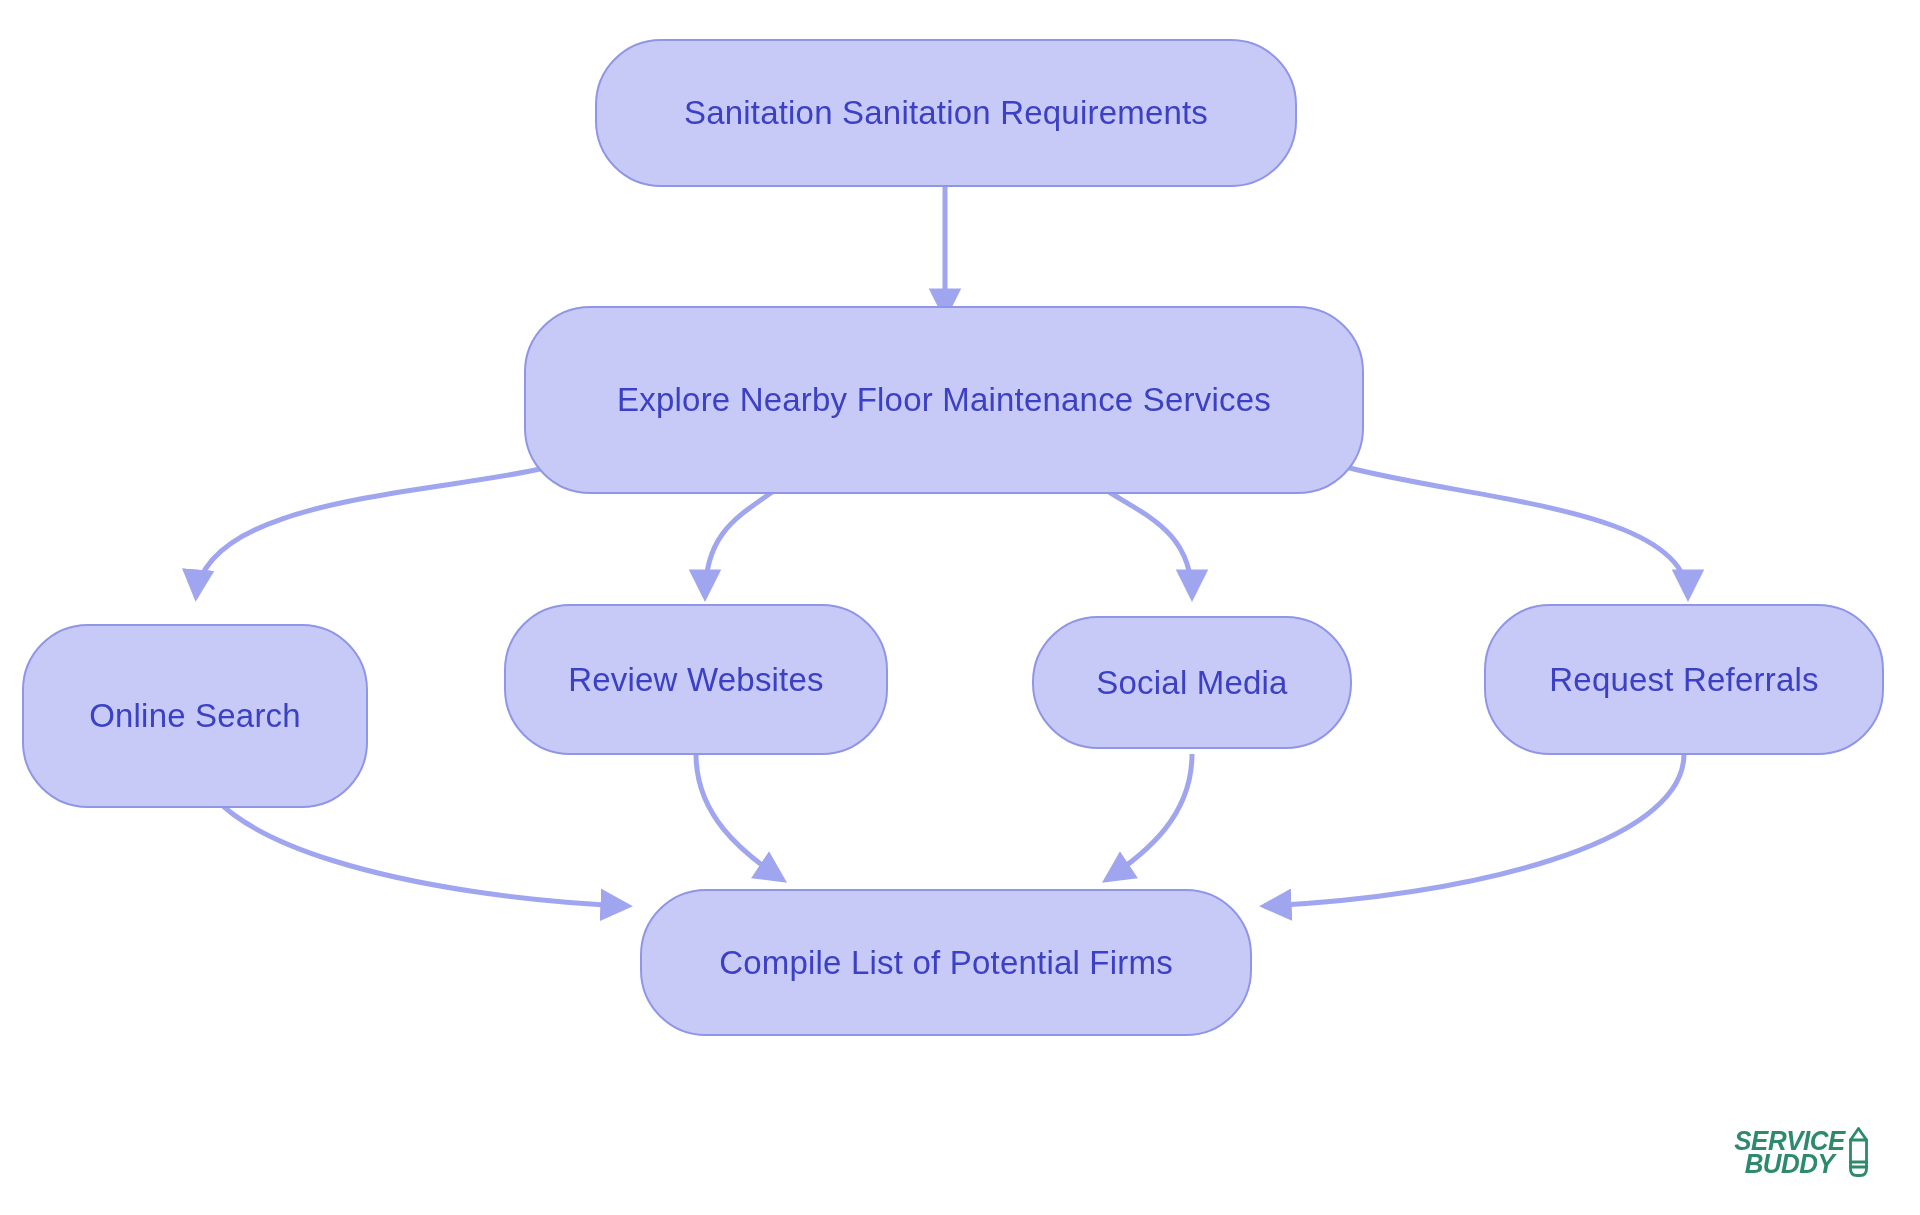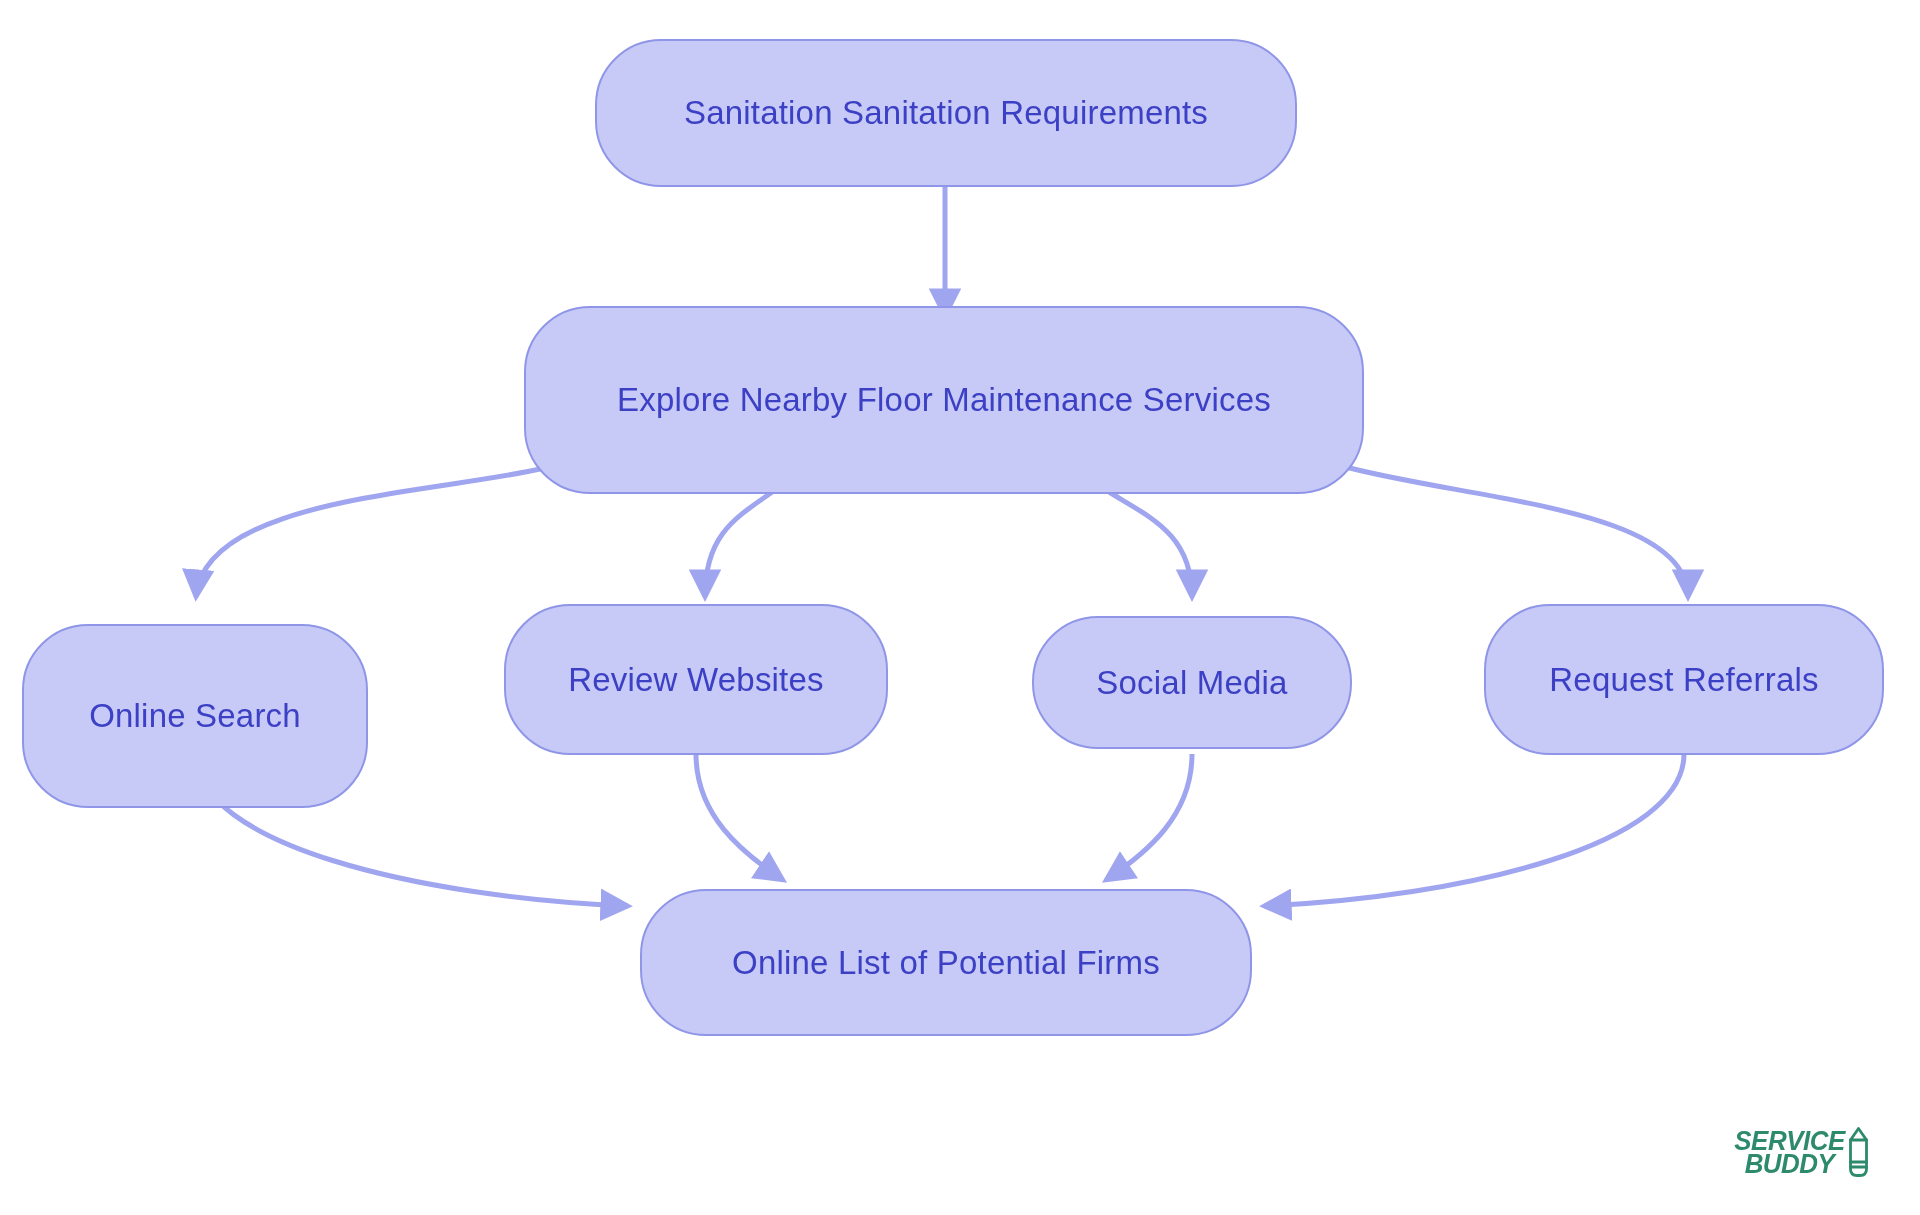--- a/index.html
+++ b/index.html
@@ -106,21 +106,21 @@
   <div class="node node-b">Explore Nearby Floor Maintenance Services</div>
 
   <div class="node node-n1">Online Search</div>
 
   <div class="node node-n2">Review Websites</div>
 
   <div class="node node-n3">Social Media</div>
 
   <div class="node node-n4">Request Referrals</div>
 
-  <div class="node node-c">Online List of Potential Firms</div>
+  <div class="node node-c">Compile List of Potential Firms</div>
 
   <div class="logo">
     <div class="logo-text">
       <span>SERVICE</span>
       <span>BUDDY</span>
     </div>
     <svg class="pencil" width="23" height="53" viewBox="0 0 23 53">
       <path d="M11.5 2.5 L19.5 14 L3.5 14 Z"></path>
       <path d="M3.5 14 V43 Q3.5 49.5 10 49.5 H13 Q19.5 49.5 19.5 43 V14"></path>
       <line x1="3.5" y1="36" x2="19.5" y2="36"></line>

